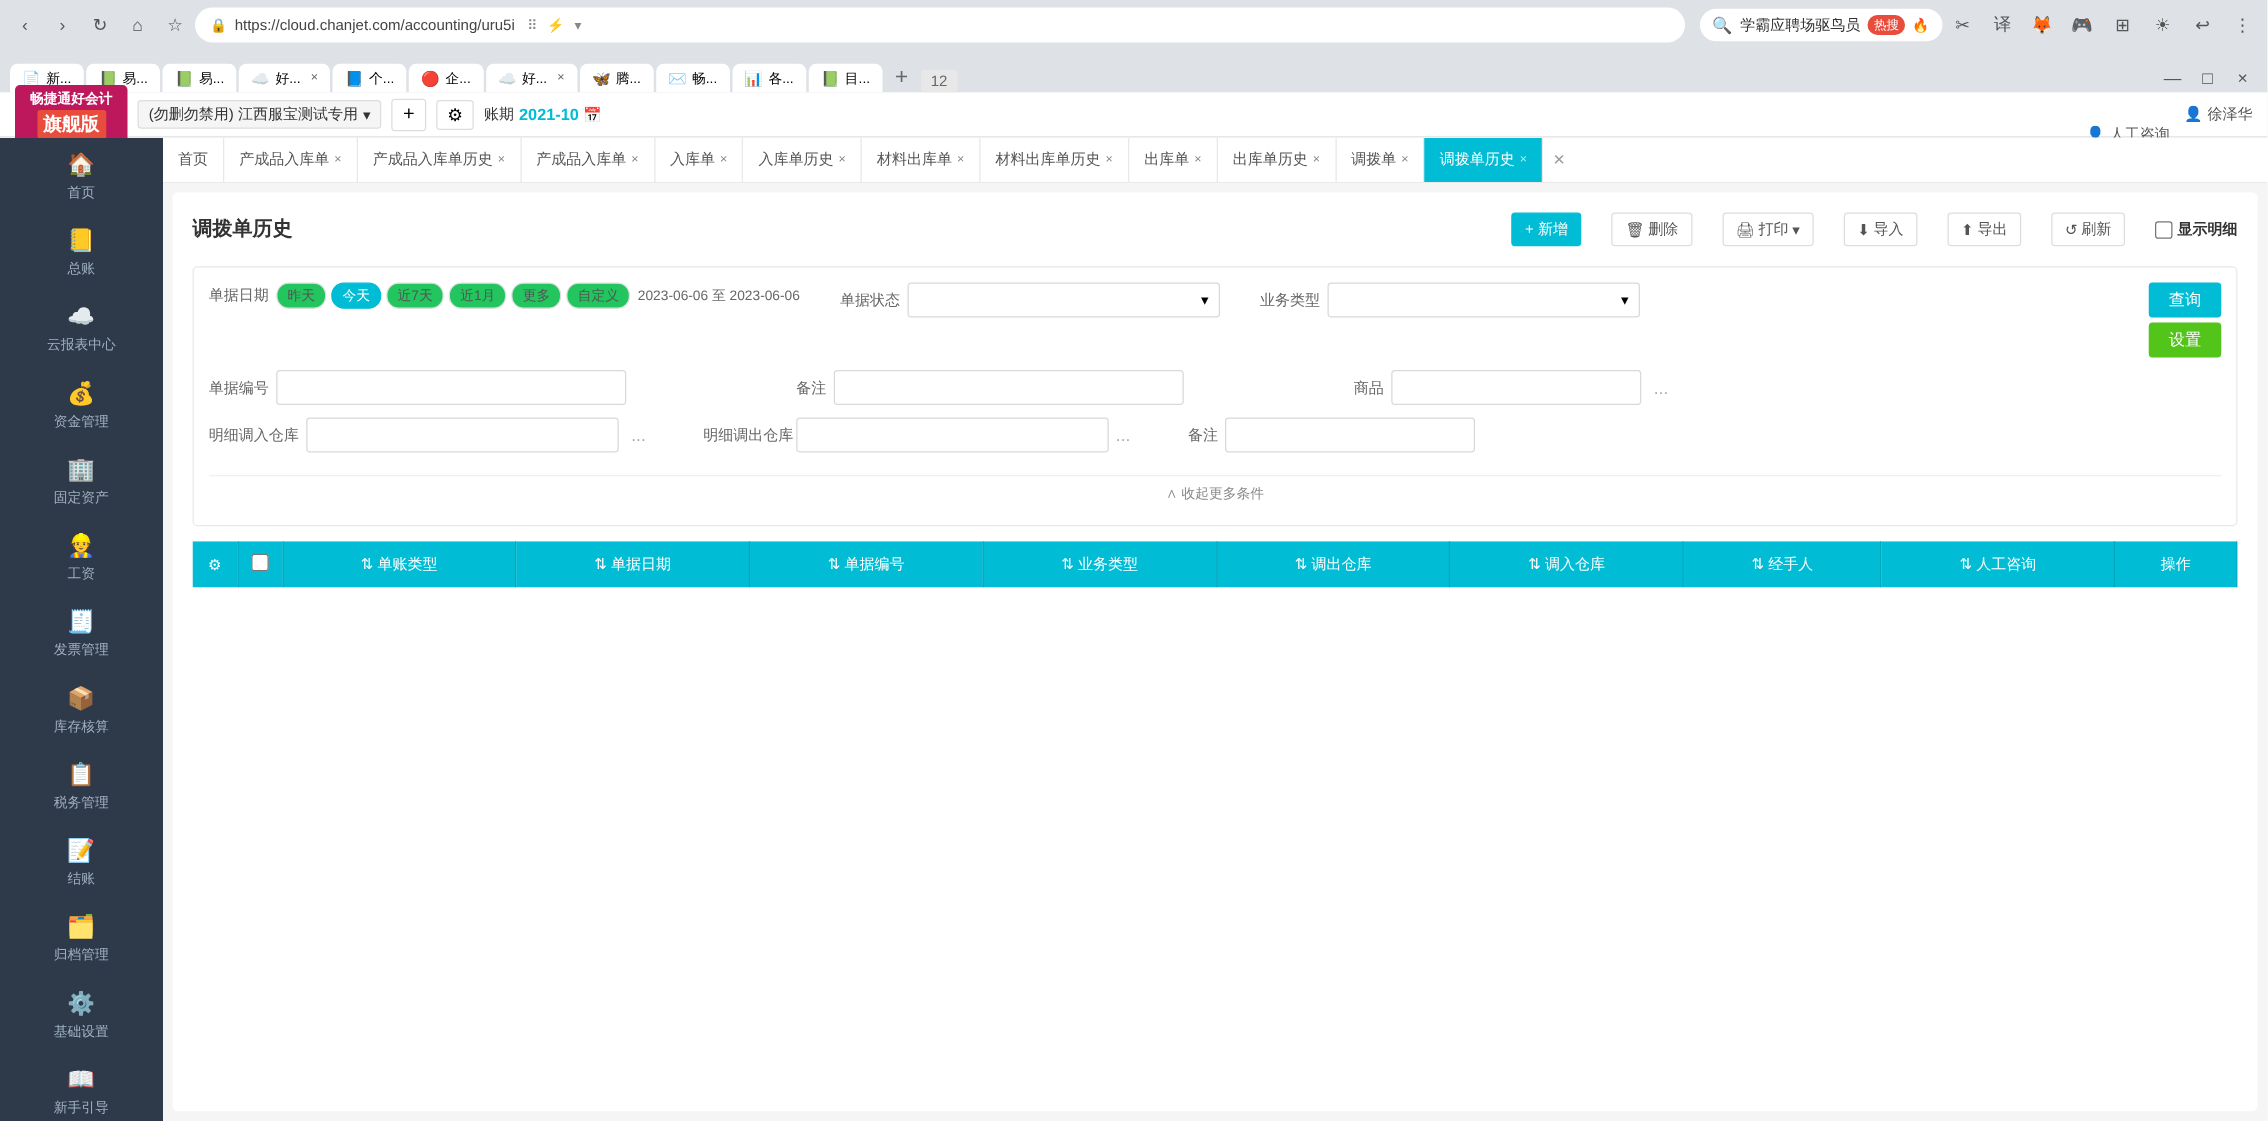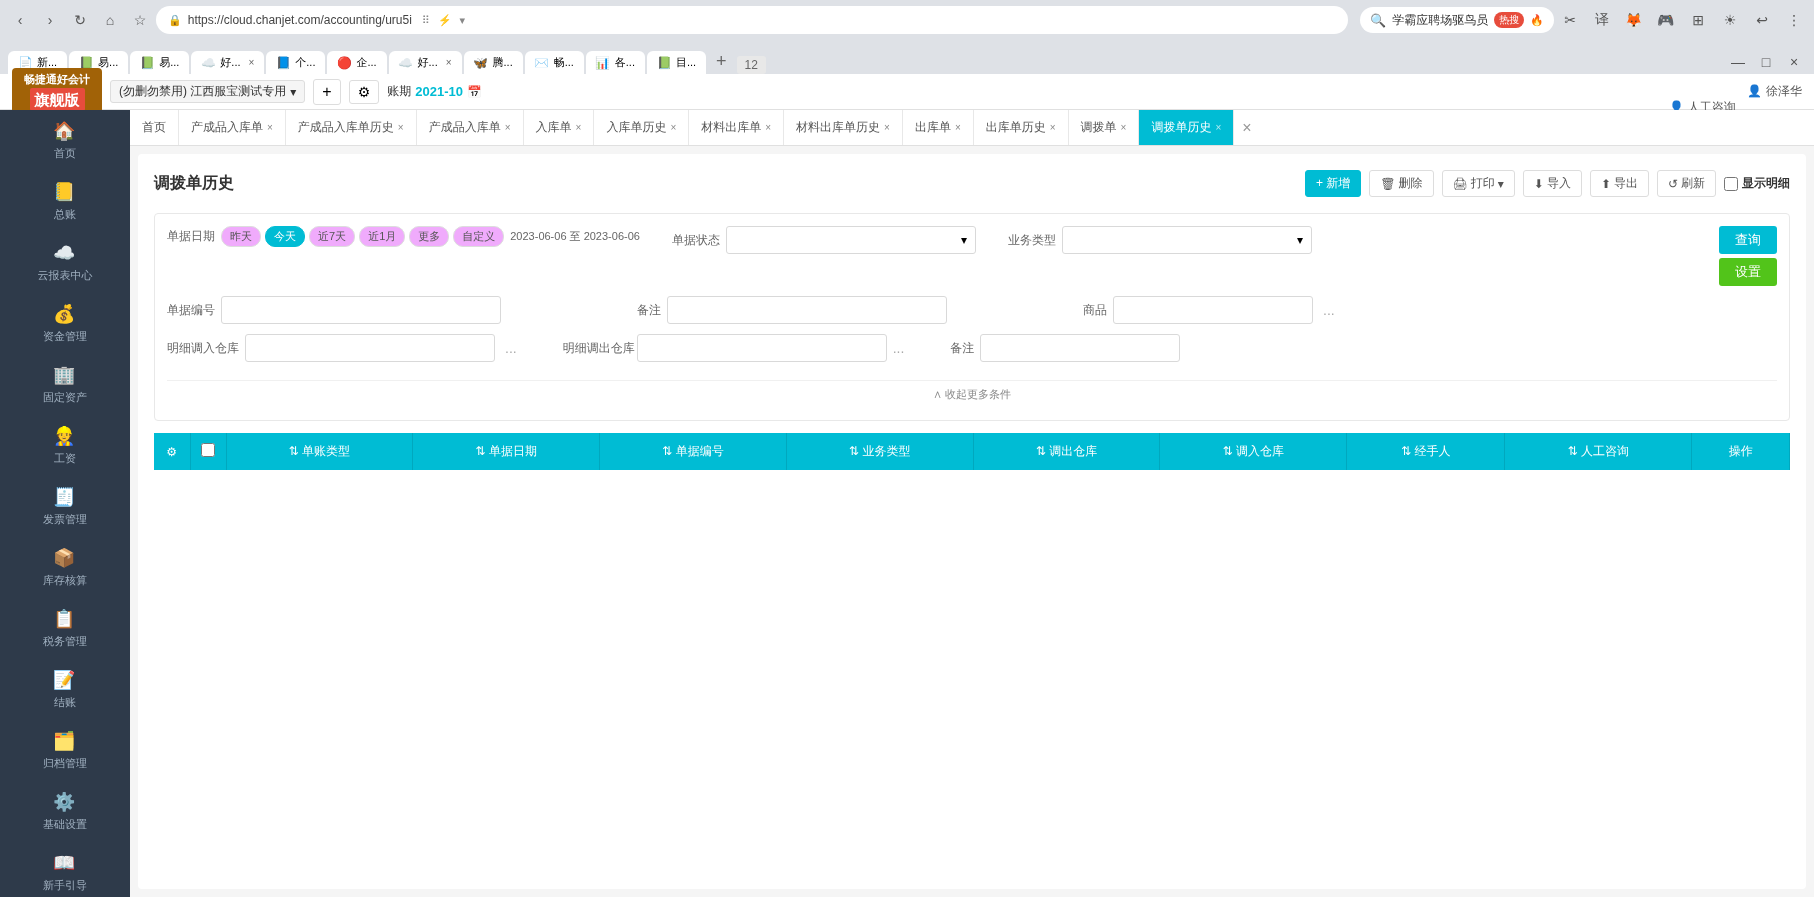--- a/index.html
+++ b/index.html
@@ -39,21 +39,21 @@
 
     
     .page-body { flex: 1; padding: 16px; overflow-y: auto; background: #fff; margin: 8px; border-radius: 4px; }
     .page-title { font-size: 16px; font-weight: bold; color: #333; margin-bottom: 16px; display: flex; align-items: center; justify-content: space-between; }
     .toolbar-btn { display: flex; align-items: center; gap: 3px; padding: 4px 10px; border: 1px solid #ddd; border-radius: 3px; cursor: pointer; font-size: 12px; color: #555; background: #fff; }
     .toolbar-btn.primary { background: #00bcd4; color: #fff; border-color: #00bcd4; }
 
     
     .filter-section { border: 1px solid #e8e8e8; border-radius: 4px; padding: 12px; margin-bottom: 12px; }
     .filter-date-btns { display: flex; gap: 4px; align-items: center; }
-    .date-btn { padding: 2px 8px; border: 1px solid #ddd; border-radius: 10px; cursor: pointer; font-size: 11px; color: #555; background: #f0abfc; }
+    .date-btn { padding: 2px 8px; border: 1px solid #ddd; border-radius: 10px; cursor: pointer; font-size: 11px; color: #555; background: #22c55e; }
     .date-btn.active { background: #00bcd4; color: #fff; border-color: #00bcd4; border-radius: 10px; }
     .filter-select { height: 28px; border: 1px solid #d9d9d9; border-radius: 3px; padding: 0 8px; font-size: 12px; min-width: 200px; display: flex; align-items: center; justify-content: space-between; cursor: pointer; background: #fff; }
     .filter-input { height: 28px; border: 1px solid #d9d9d9; border-radius: 3px; padding: 0 8px; font-size: 12px; width: 200px; outline: none; }
     .collapse-btn { text-align: center; padding: 6px; color: #888; font-size: 11px; cursor: pointer; border-top: 1px solid #f0f0f0; margin-top: 18px; }
     .dots-btn { color: #aaa; cursor: pointer; font-size: 14px; margin-left: 4px; }
 
     
     .data-table { width: 100%; border-collapse: collapse; font-size: 12px; }
     .data-table thead { background: #00bcd4; color: #fff; }
     .data-table thead th { padding: 10px 8px; text-align: center; white-space: nowrap; font-weight: normal; border-right: 1px solid #00a8be; }
@@ -165,21 +165,21 @@
   <div style="padding:2px 8px;cursor:pointer;font-size:18px;color:#666;">+</div>
   <div style="padding:2px 8px;cursor:pointer;font-size:12px;color:#666;background:#e8e8e8;border-radius:3px;display:flex;align-items:center;">12</div>
   <div style="margin-left:auto;display:flex;gap:4px;">
     <button class="browser-btn">—</button>
     <button class="browser-btn">□</button>
     <button class="browser-btn">×</button>
   </div>
 </div>
 
 <div class="app-header">
-  <div style="background:#a16207;width:90px;padding:4px;border-radius:4px;text-align:center;color:white;font-size:11px;font-weight:bold;line-height:1.4;">
+  <div style="background:#be185d;width:90px;padding:4px;border-radius:4px;text-align:center;color:white;font-size:11px;font-weight:bold;line-height:1.4;">
     <div>畅捷通好会计</div>
     <div style="background:#e74c3c;display:inline-block;padding:1px 5px;border-radius:2px;margin-top:1px;font-size:15px;">旗舰版</div>
   </div>
   <div class="company-selector">
     <span>(勿删勿禁用) 江西服宝测试专用</span>
     <span>▾</span>
   </div>
   <button style="padding:3px 8px;border:1px solid #ddd;border-radius:3px;cursor:pointer;background:#fff;font-size:16px;">+</button>
   <button style="padding:3px 8px;border:1px solid #ddd;border-radius:3px;cursor:pointer;background:#fff;font-size:14px;">⚙</button>
   <div class="period-selector">
@@ -307,21 +307,21 @@
         <span>调拨单历史</span>
         <span class="close-btn">×</span>
       </div>
       <div style="padding:0 8px;cursor:pointer;color:#999;font-size:16px;">×</div>
     </div>
 
     <div class="page-body">
 
       <div class="page-title">
         <span>调拨单历史</span>
-        <div style="display:flex;align-items:center;gap:8px;">
+        <div style="display:flex;align-items:center;gap:24px;">
           <button class="toolbar-btn primary">
             <span>+ 新增</span>
           </button>
           <button class="toolbar-btn">
             <span>🗑</span>
             <span>删除</span>
           </button>
           <button class="toolbar-btn">
             <span>🖨</span>
             <span>打印</span>

